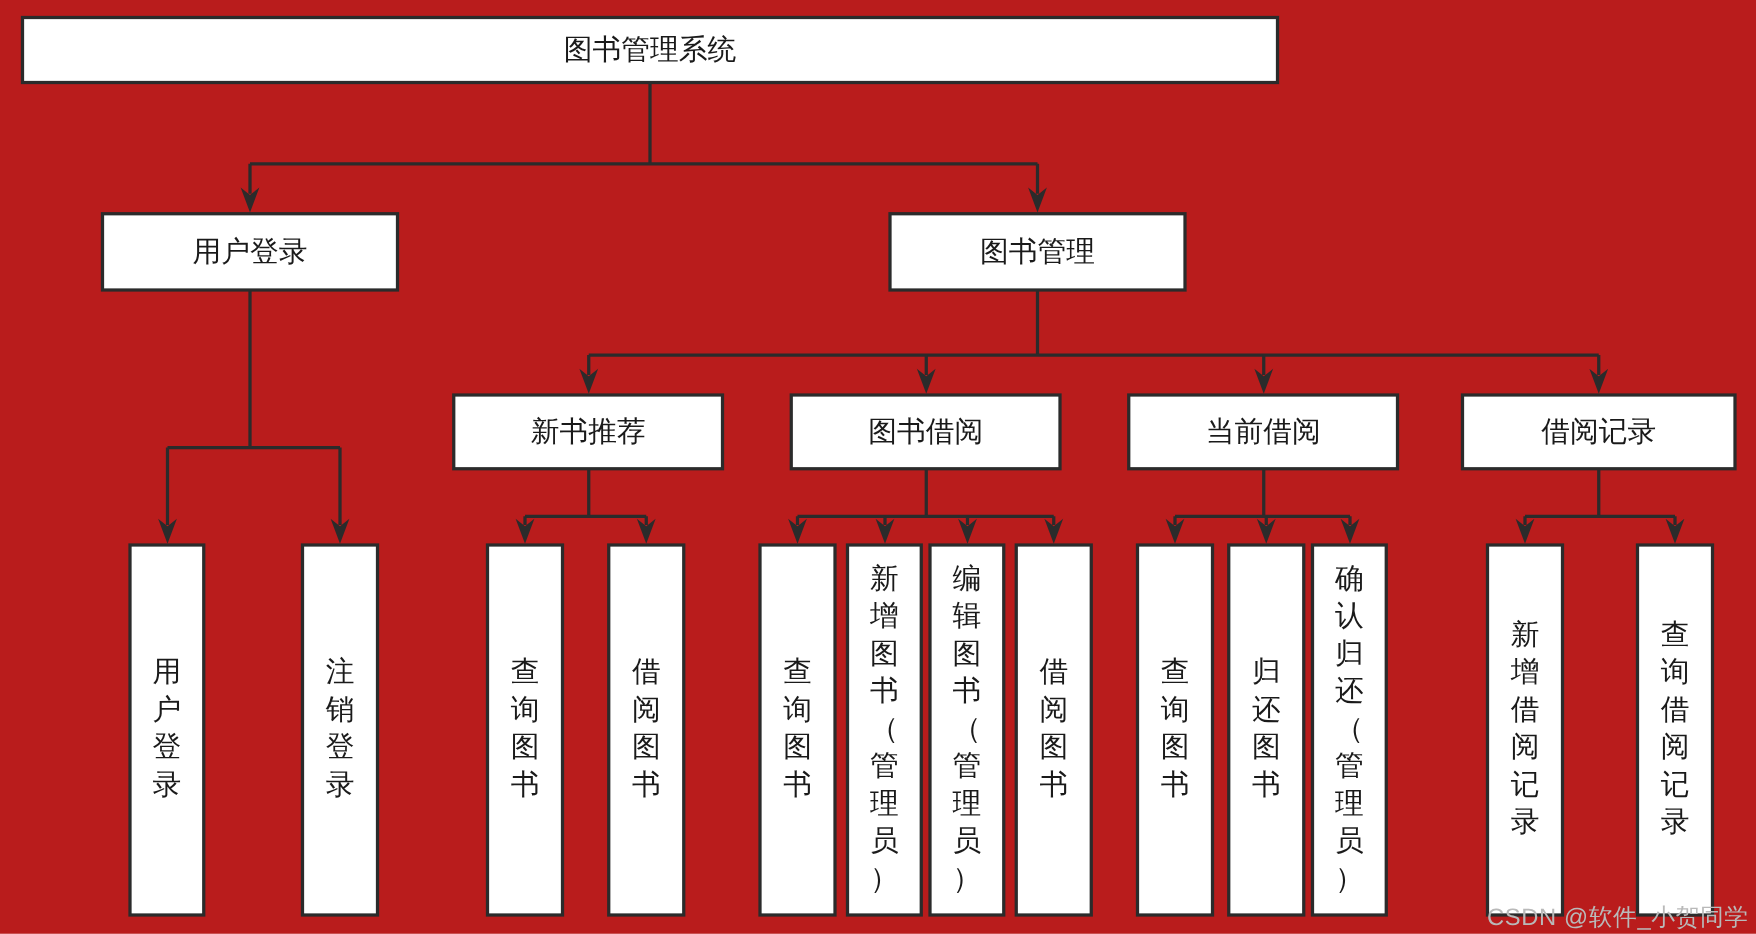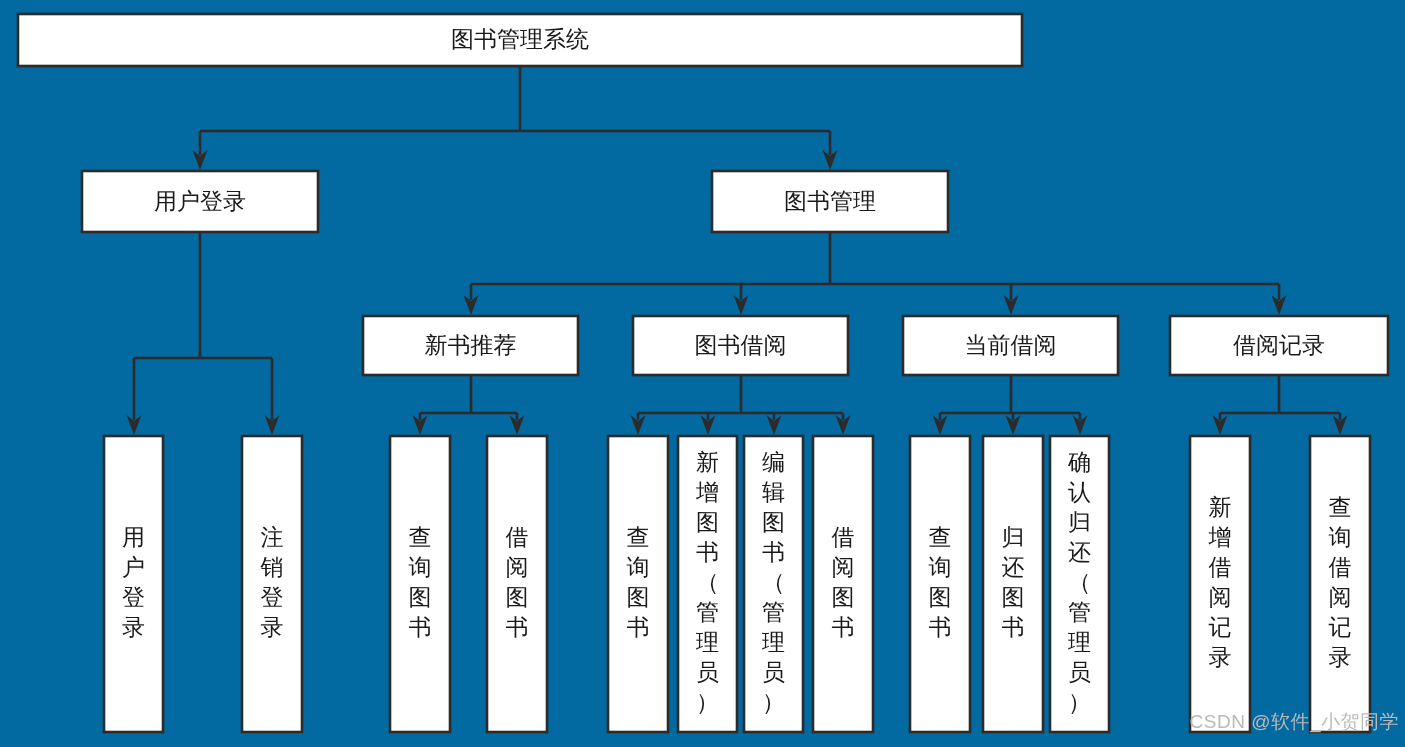--- a/index.html
+++ b/index.html
@@ -10,21 +10,21 @@
   body {
     width: 1405px;
     height: 747px;
     font-family: "Liberation Sans", "DejaVu Sans", sans-serif;
     overflow: hidden;
   }
   #diagram-root {
     position: relative;
     width: 1405px;
     height: 747px;
-    background: #0369a1;
+    background: #b91c1c;
   }
   svg#flow {
     position: absolute;
     left: 0;
     top: 0;
     width: 1405px;
     height: 747px;
   }
   .node-box {
     fill: #ffffff;
@@ -51,21 +51,21 @@
   .v-label-char {
     font-family: "Liberation Sans", "DejaVu Sans", sans-serif;
     font-size: 23px;
     fill: #1a1a1a;
     text-anchor: middle;
     dominant-baseline: middle;
   }
   .watermark {
     position: absolute;
     right: 6px;
-    bottom: 12px;
+    bottom: 0;
     font-family: "Liberation Sans", "DejaVu Sans", sans-serif;
     font-size: 19px;
     color: #b9b9b9;
     letter-spacing: 0.5px;
     white-space: nowrap;
     user-select: none;
   }
 </style>
 </head>
 <body>

